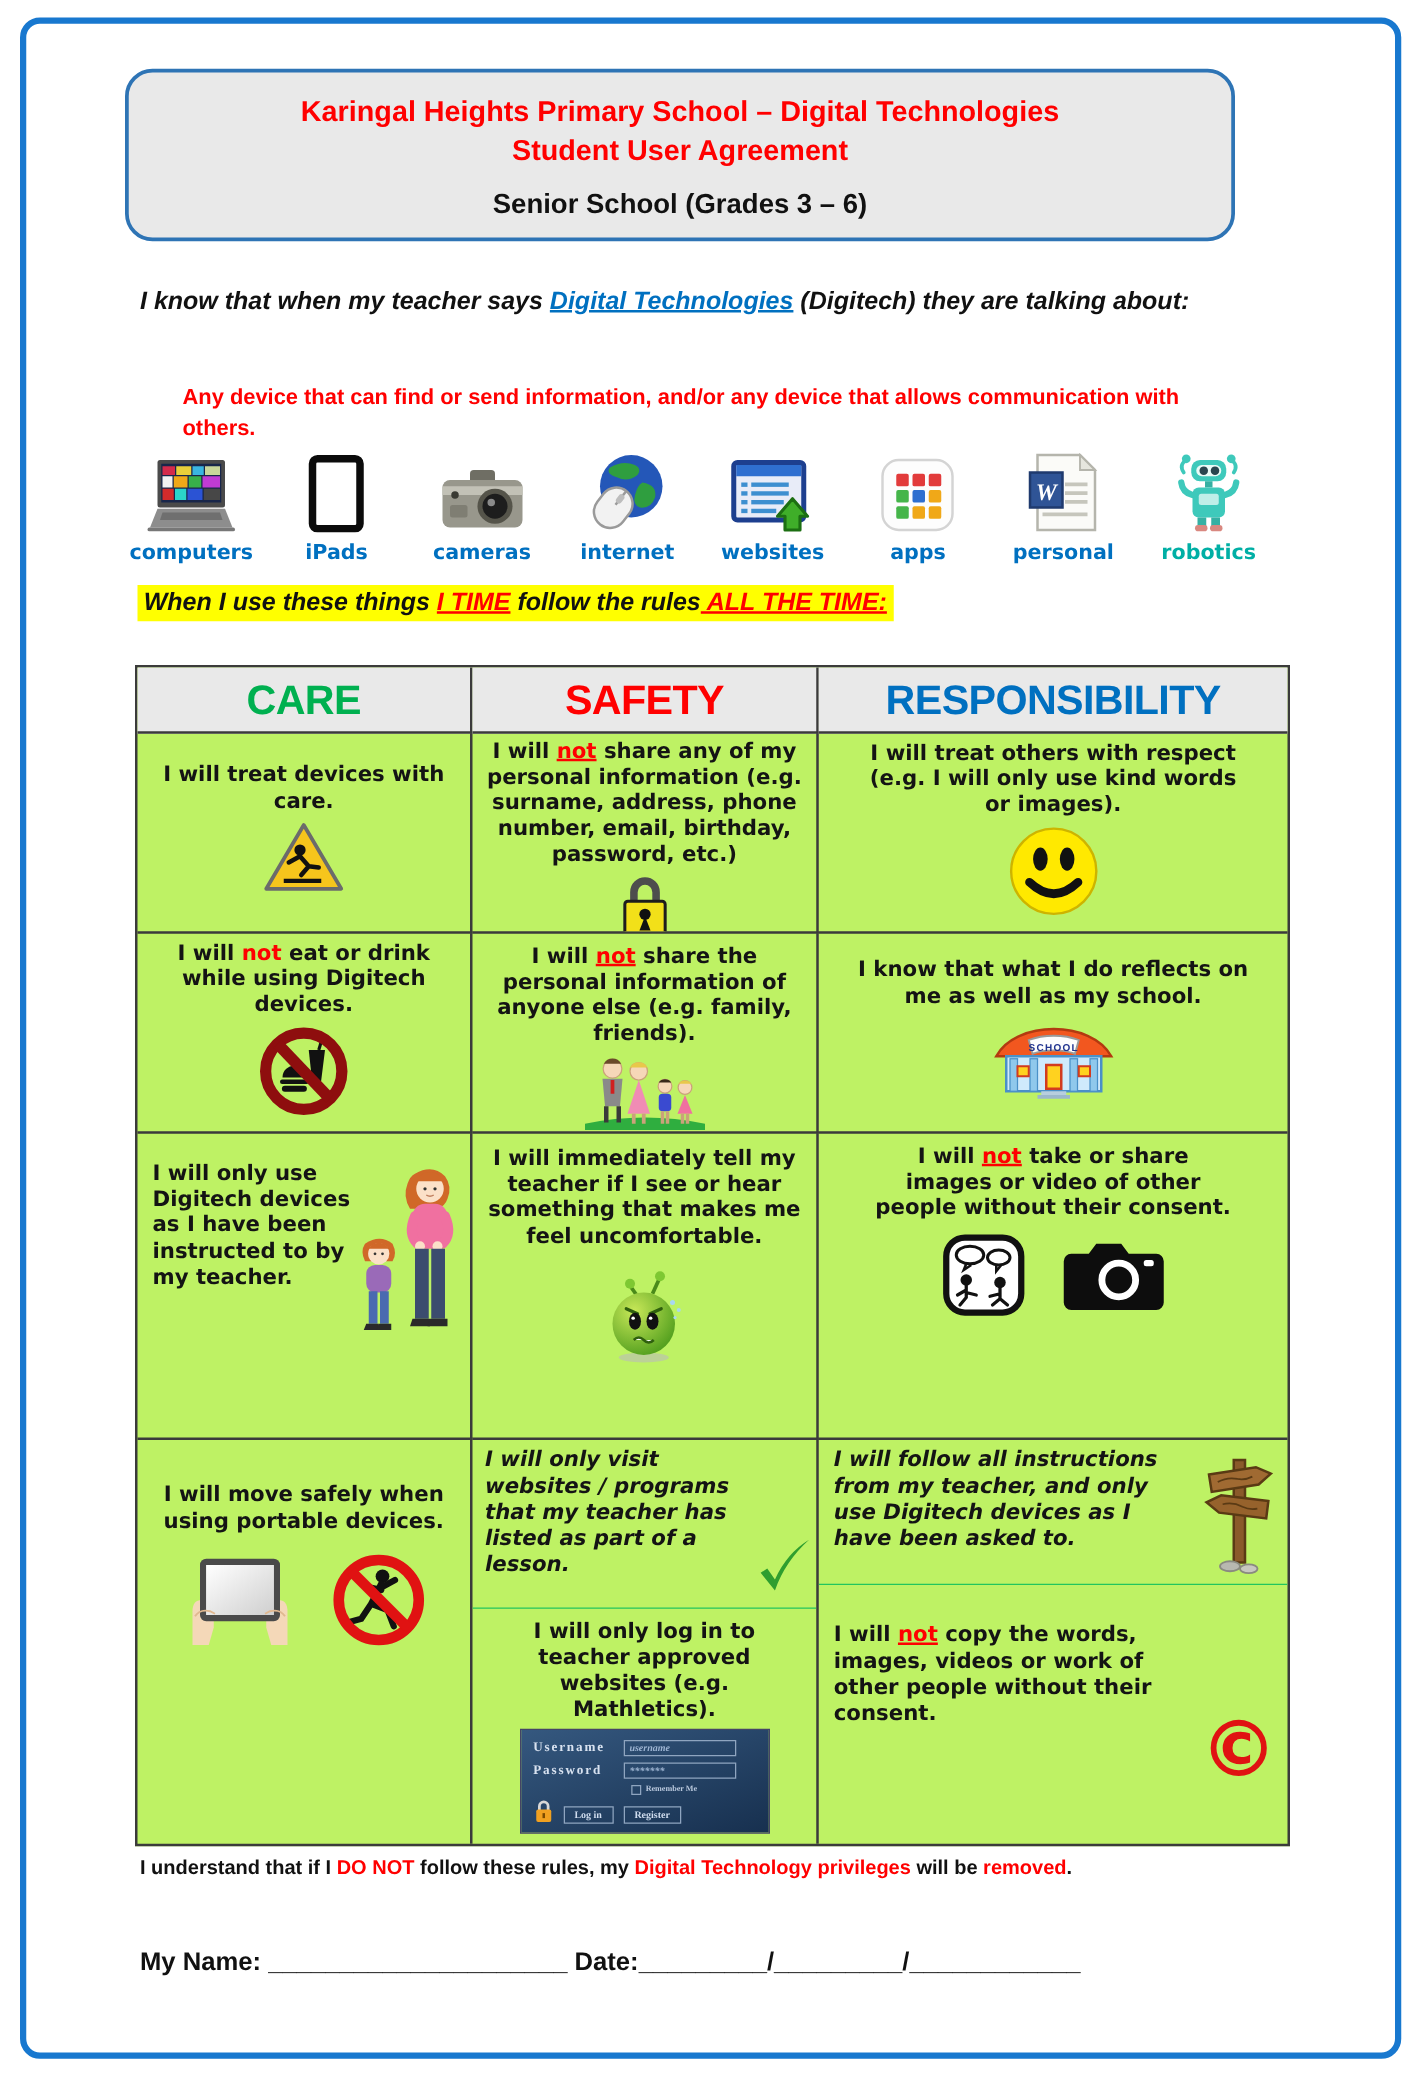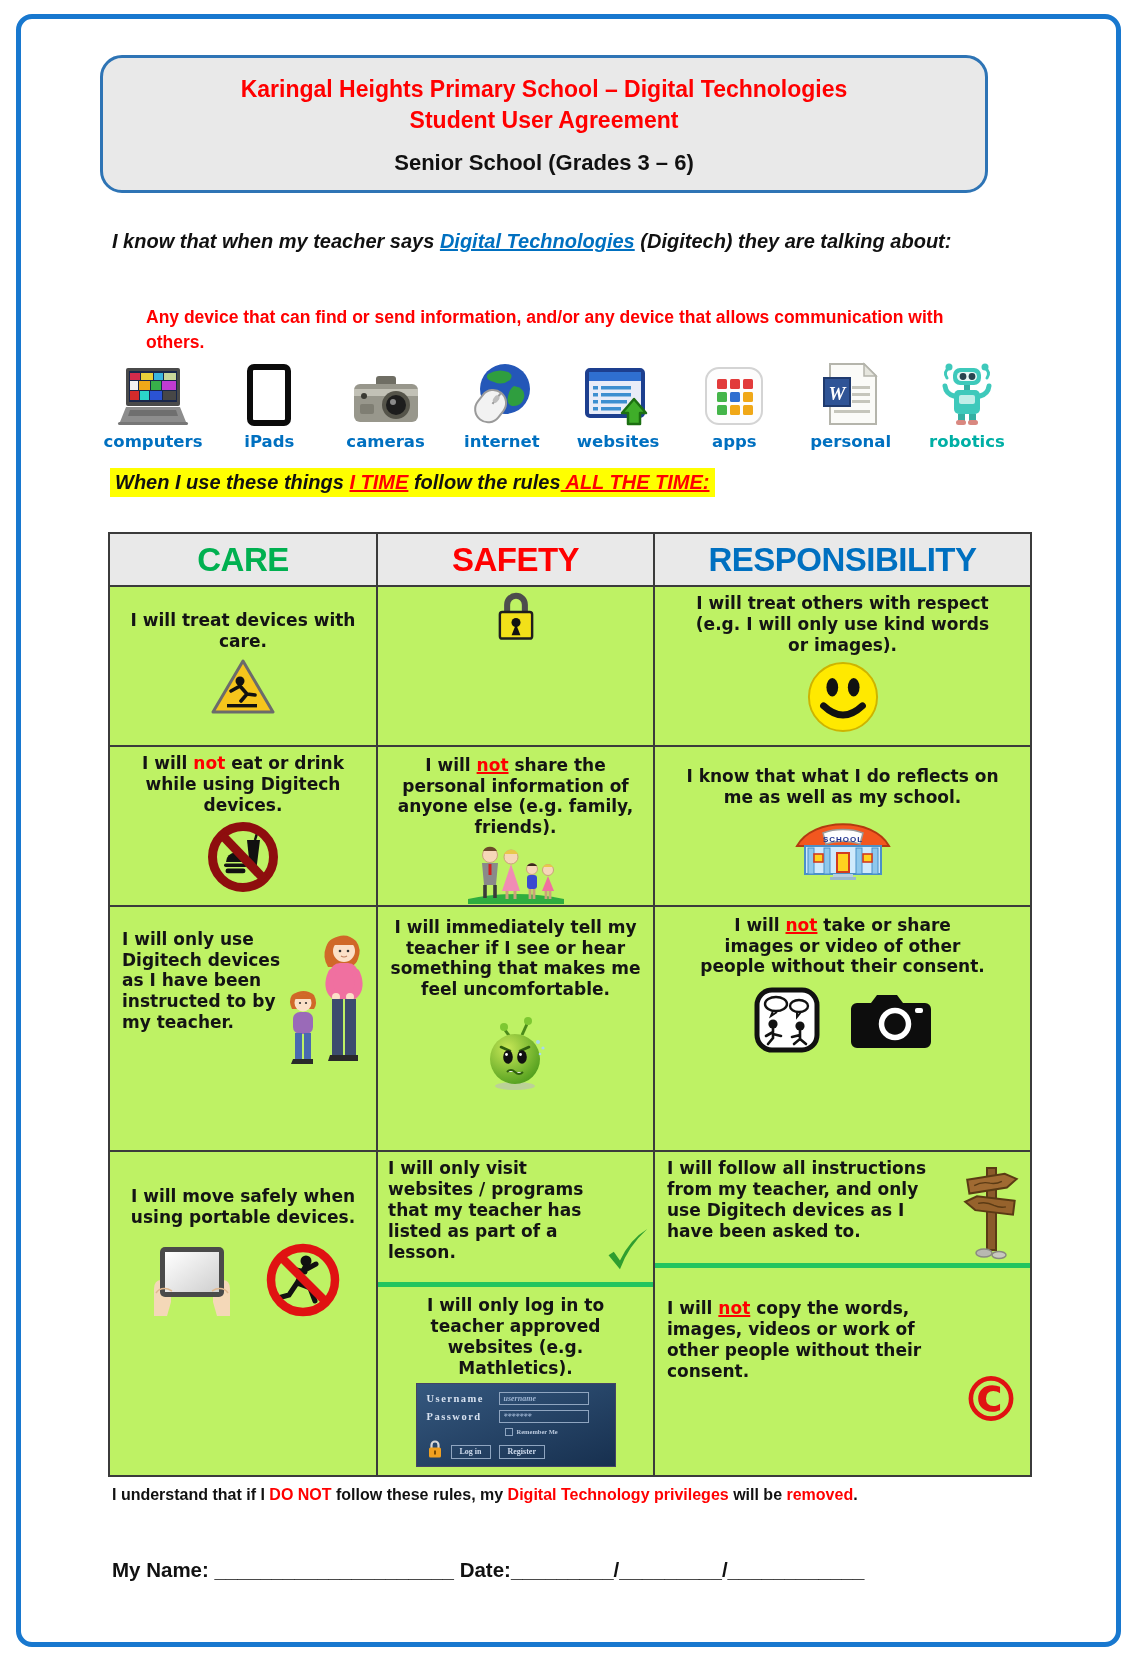--- a/index.html
+++ b/index.html
@@ -36,21 +36,21 @@
   .cell.last-col{border-right:none;}
   .cell.last-row{border-bottom:none;}
   .hcell{background:#e9e9e9;display:flex;align-items:center;justify-content:center;font-weight:bold;font-size:33px;letter-spacing:-.5px;}
   .body-cell{padding:6px 8px;font-family:"DejaVu Sans",sans-serif;font-weight:bold;font-size:17px;line-height:1.22;color:#141414;text-align:center;display:flex;flex-direction:column;align-items:center;gap:5px;}
   .v-center{justify-content:center;}
   .left-text{text-align:left;align-items:flex-start;}
   .h-split{display:flex;width:100%;align-items:flex-start;}
   .icons-row{display:flex;align-items:center;gap:28px;margin-top:4px;}
   .stack{display:flex;flex-direction:column;padding:0;}
   .sub{box-sizing:border-box;overflow:hidden;padding:6px 8px;font-family:"DejaVu Sans",sans-serif;font-weight:bold;font-size:17px;line-height:1.24;color:#141414;display:flex;flex-direction:column;align-items:center;gap:4px;position:relative;}
-  .sub-divider{border-bottom:5px solid #22c55e;}
+  .sub-divider{border-bottom:1px solid #22c55e;font-style:italic;}
   .copyright-glyph{font-family:"DejaVu Sans",sans-serif;font-weight:bold;font-size:62px;line-height:1;color:#e01212;}
 
   
   .login-card{width:200px;height:84px;background:linear-gradient(160deg,#33557f 0%,#1c3least 100%);background:linear-gradient(160deg,#35587f,#17304f);border:1px solid #446;padding:8px 8px 4px 10px;box-sizing:border-box;font-family:"Liberation Serif",serif;color:#d8e2f0;text-align:left;}
   .lrow{display:flex;align-items:center;gap:8px;margin-bottom:5px;}
   .llabel{font-size:10.5px;letter-spacing:1.5px;width:64px;}
   .lfield{flex:0 0 80px;border:1px solid #8fa5c0;height:11px;font-size:8px;color:#9db4d2;padding:0 4px;font-style:italic;line-height:11px;}
   .lremember{display:flex;align-items:center;gap:4px;font-size:6.5px;margin:0 0 3px 78px;color:#b9c8dd;}
   .lcheck{width:6px;height:6px;border:1px solid #8fa5c0;display:inline-block;}
   .lbottom{display:flex;align-items:center;gap:8px;text-align:right;}
@@ -237,20 +237,21 @@
     <span>
       <svg width="68" height="60" viewBox="0 0 68 60">
         <path d="M34 4 L64 55 H4 Z" fill="#f6c51c" stroke="#6b6b6b" stroke-width="3" stroke-linejoin="round"></path>
         <circle cx="31" cy="24" r="4.5" fill="#111"></circle>
         <path d="M31 29 l7 8 l-6 7 M38 37 l8 1 M31 29 l-9 5" stroke="#111" stroke-width="3.6" fill="none" stroke-linecap="round"></path>
         <rect x="18" y="47" width="30" height="3.4" fill="#111"></rect>
       </svg>
     </span>
   </div>
   <div class="cell body-cell" style="padding-top:4px;">
+    <div style="max-width:258px;"><span class="">I will </span><span class="seg-red-u">not</span><span class=""> share any of my personal information (e.g. surname, address, phone number, email, birthday, password, etc.)</span></div>
     <span>
       <svg width="50" height="50" viewBox="0 0 56 62">
         <path d="M17 27 V17 a11 11 0 0 1 22 0 V27" fill="none" stroke="#4d4d4d" stroke-width="7.5"></path>
         <rect x="8" y="26" width="40" height="33" rx="3" fill="#f2e019" stroke="#1d1d1d" stroke-width="3"></rect>
         <circle cx="28" cy="39" r="5.6" fill="#111"></circle>
         <path d="M28 41 L22.5 55 H33.5 Z" fill="#111"></path>
       </svg>
     </span>
   </div>
   <div class="cell body-cell v-center last-col">

